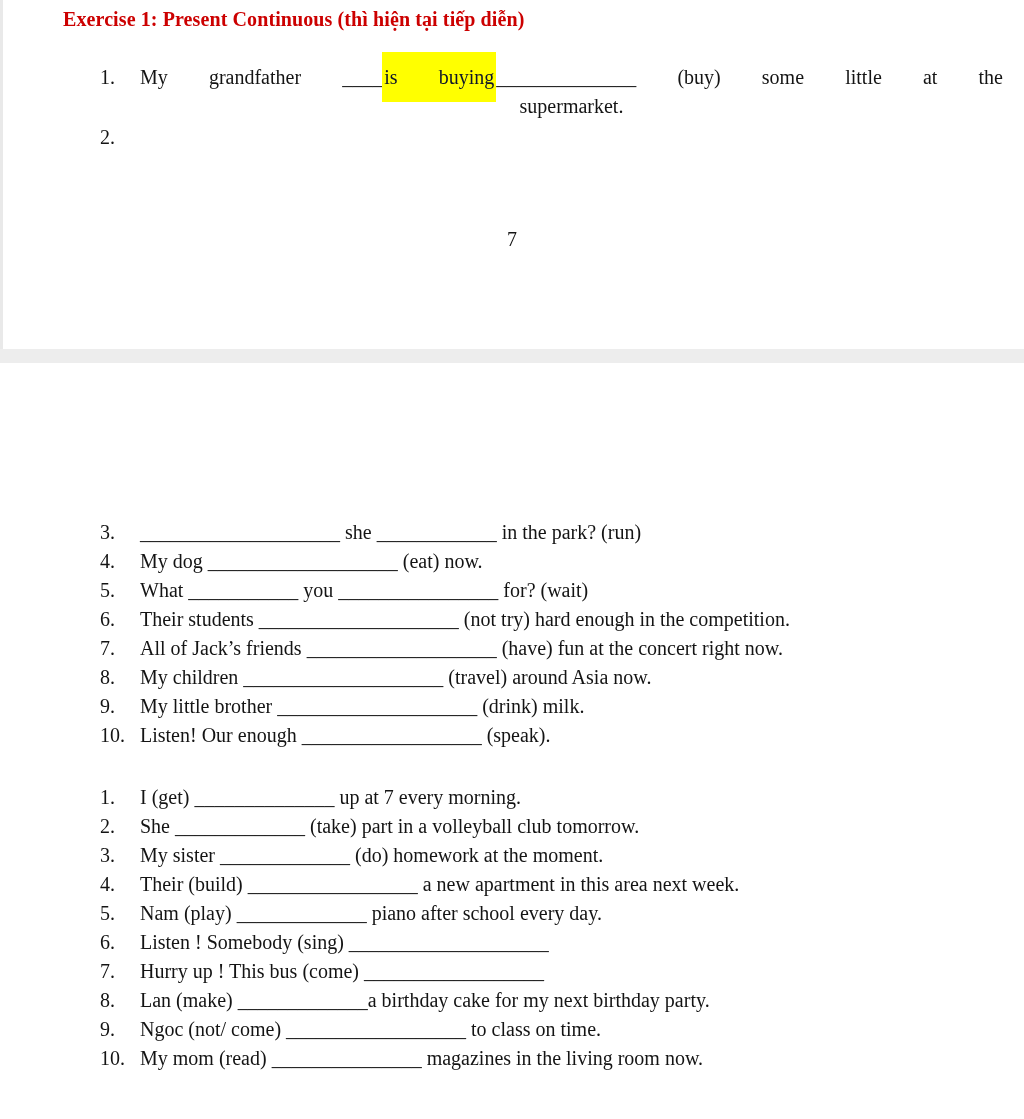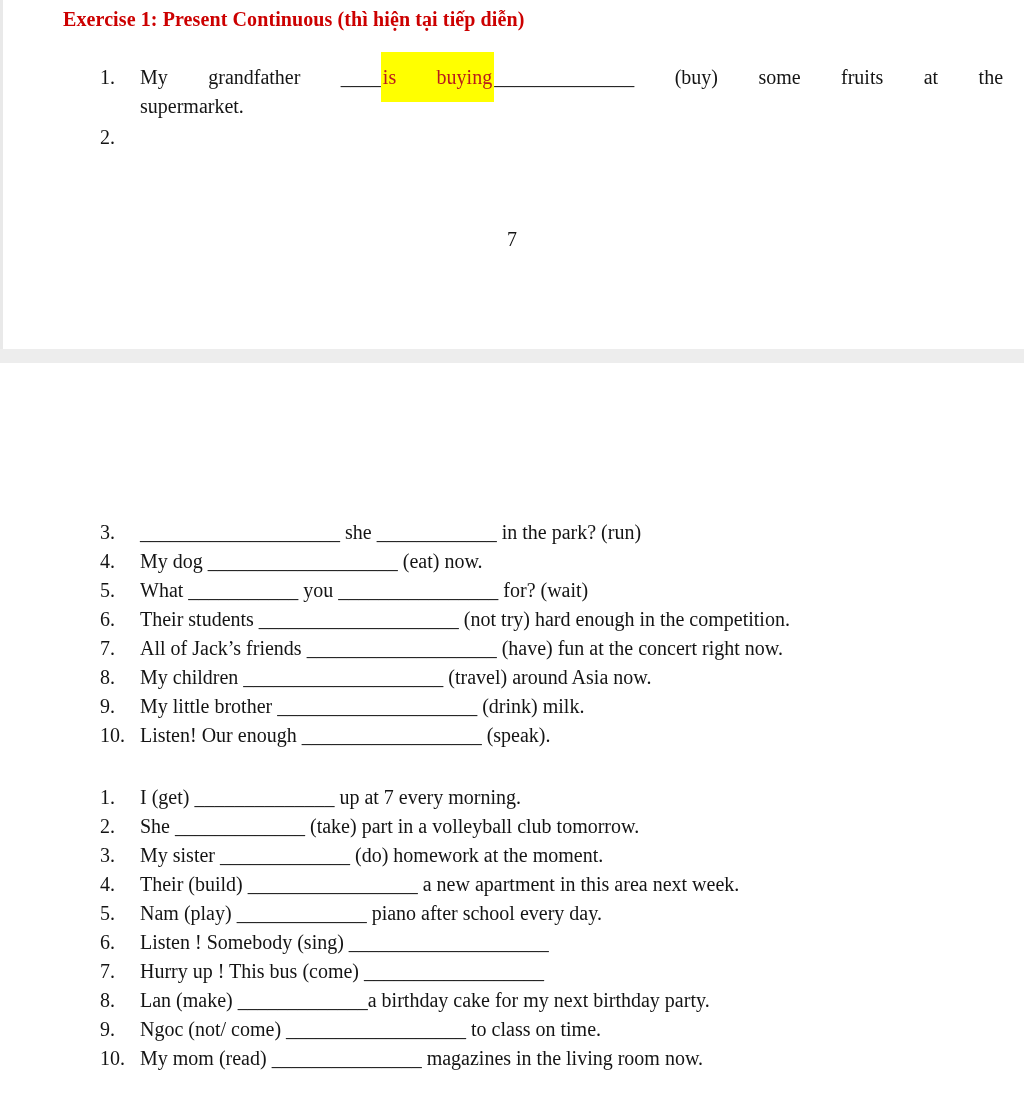--- a/index.html
+++ b/index.html
@@ -26,25 +26,25 @@
   .top-block { position: absolute; left: 63px; right: 21px; top: 8px; }
   .list1 { margin-top: 32px; }
 
   .jrow { display: flex; margin-left: 37px; font-size: 20px; line-height: 29px; margin-bottom: 2px; }
   .jrow .num { flex: none; width: 40px; }
   .jrow .txt { flex: 1; }
   .jline {
     text-align: justify;
     text-align-last: justify;
   }
-  .jline2 { text-align: left; }
+  .jline2 { text-align: center; }
 
   mark.answer {
     background: #ffff00;
-    color: #b91c1c;
+    color: #0f172a;
     padding: 14px 2px;
   }
 
   .page-number {
     position: absolute; left: 0; right: 0; top: 228px;
     text-align: center; font-size: 20px; color: #141414;
   }
 
   .page-break-band {
     position: absolute; left: 0; right: 0; top: 349px; height: 14px;
@@ -68,21 +68,21 @@
   <div class="left-edge"></div>
 
   <div class="top-block">
     <h2 class="heading">Exercise 1: Present Continuous (thì hiện tại tiếp diễn)</h2>
 
     <div class="list1">
 
       <div class="jrow">
         <span class="num">1.</span>
         <div class="txt">
-          <div class="jline"><span>My grandfather </span><span>____</span><mark class="answer">is buying</mark><span>______________</span><span> (buy) some fruits at the</span></div>
+          <div class="jline"><span>My grandfather </span><span>____</span><mark class="answer">is buying</mark><span>______________</span><span> (buy) some little at the</span></div>
           <div class="jline2">supermarket.</div>
         </div>
       </div>
 
       <div class="jrow">
         <span class="num">2.</span>
         <div class="txt">
         </div>
       </div>
 

